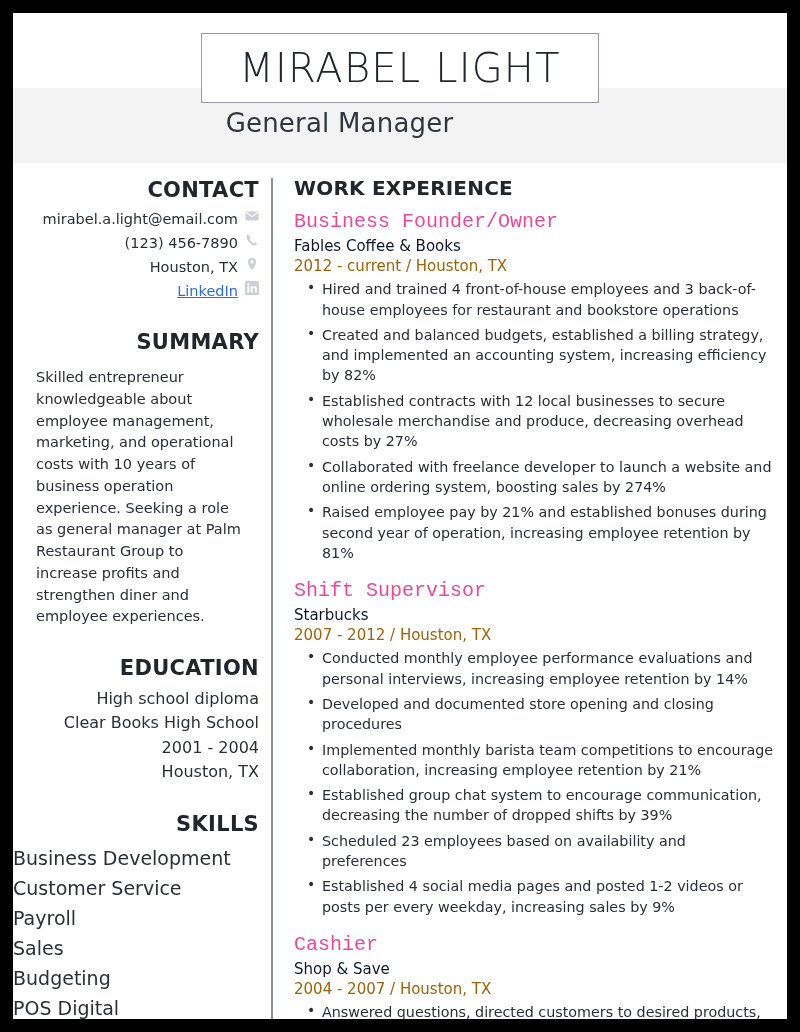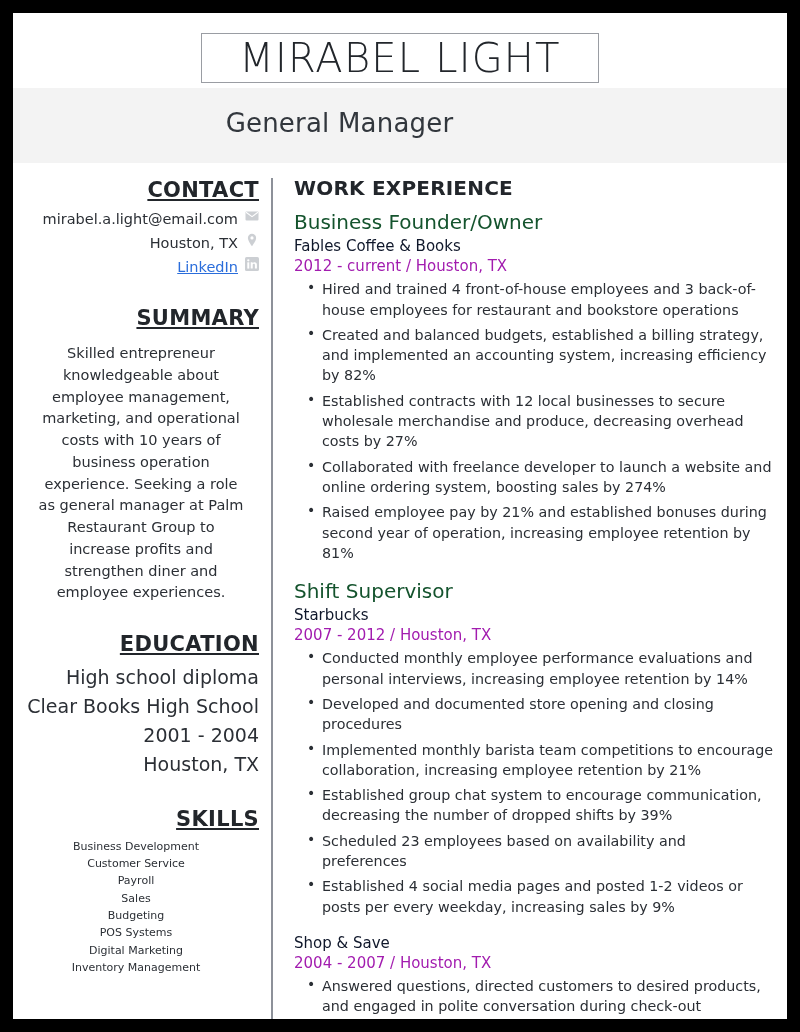--- a/index.html
+++ b/index.html
@@ -35,21 +35,21 @@
     top: 75px;
     width: 774px;
     height: 75px;
     background: #f3f3f3;
   }
   .name-box {
     position: absolute;
     left: 188px;
     top: 20px;
     width: 398px;
-    height: 50px;
+    height: 70px;
     background: #ffffff;
     border: 1px solid #9a9da3;
     box-sizing: border-box;
     display: flex;
     align-items: center;
     justify-content: center;
   }
   .name-text {
     font-family: "DejaVu Sans", sans-serif;
     font-size: 40px;
@@ -102,21 +102,20 @@
   }
 
   
   .sec-head-left {
     font-size: 21px;
     font-weight: 700;
     color: #22262b;
     letter-spacing: 0.3px;
     margin: 0 0 7px 0;
     text-align: right;
-    text-decoration: underline;
   }
   .sec-head-left.spaced { margin-top: 28px; }
 
   .contact-list {
     list-style: none;
     margin: 0;
     padding: 0;
   }
   .contact-row {
     display: flex;
@@ -138,65 +137,66 @@
     flex: 0 0 14px;
     display: inline-block;
     position: relative;
   }
   .ic svg { display: block; }
 
   .summary-text {
     font-size: 14.5px;
     line-height: 1.5;
     color: #2b2f35;
-    text-align: center;
+    text-align: left;
     margin: 13px;
     padding-left: 10px;
   }
 
   .edu-line {
+    font-size: 16px;
+    line-height: 1.52;
+    color: #2b2f35;
+    text-align: right;
+  }
+
+  .skill-line {
     font-size: 19px;
-    line-height: 1.52;
-    color: #2b2f35;
-    text-align: right;
-  }
-
-  .skill-line {
-    font-size: 11px;
     line-height: 1.58;
     color: #2b2f35;
-    text-align: center;
+    text-align: left;
   }
 
   
   .sec-head-right {
     font-size: 20px;
     font-weight: 700;
     color: #22262b;
     letter-spacing: 0.2px;
     margin: 0 0 10px 0;
   }
   .job {
     margin-bottom: 16px;
   }
   .job-role {
     font-size: 20px;
     font-weight: 400;
-    color: #14532d;
+    color: #ec4899;
     line-height: 1.2;
     margin-bottom: 2px;
+    font-family: Liberation Mono, monospace;
   }
   .job-company {
     font-size: 15px;
     color: #0f172a;
     line-height: 1.35;
   }
   .job-meta {
     font-size: 15px;
-    color: #a21caf;
+    color: #a16207;
     line-height: 1.4;
     margin-bottom: 2px;
   }
   .bullets {
     margin: 0;
     padding-left: 26px;
     list-style: none;
   }
   .bullets li {
     position: relative;
@@ -233,20 +233,28 @@
     <div class="col-left">
 
       <div class="sec-head-left">CONTACT</div>
       <ul class="contact-list">
         <li class="contact-row">
           <span>mirabel.a.light@email.com</span>
           <span class="ic">
             <svg width="14" height="14" viewBox="0 0 14 14">
                 <rect x="0.5" y="2.5" width="13" height="9" rx="1" fill="#cccfd3"></rect>
                 <path d="M1 3.3 L7 7.6 L13 3.3" stroke="#ffffff" stroke-width="1.1" fill="none"></path>
+              </svg>
+          </span>
+        </li>
+        <li class="contact-row">
+          <span>(123) 456-7890</span>
+          <span class="ic">
+            <svg width="14" height="14" viewBox="0 0 14 14">
+                <path d="M3.2 1.2 C2.2 1.6 1.4 2.6 1.6 3.9 C2.1 7.7 5.4 11.4 9.2 12.4 C10.5 12.7 11.7 12.1 12.3 11 L10.1 9.2 L8.6 10.3 C7.1 9.5 5.3 7.7 4.6 6.1 L5.8 4.7 Z" fill="#cccfd3"></path>
               </svg>
           </span>
         </li>
         <li class="contact-row">
           <span>Houston, TX</span>
           <span class="ic">
             <svg width="14" height="14" viewBox="0 0 14 14">
                 <path d="M7 0.8 C4.6 0.8 2.9 2.6 2.9 4.9 C2.9 8.0 7 13.2 7 13.2 C7 13.2 11.1 8.0 11.1 4.9 C11.1 2.6 9.4 0.8 7 0.8 Z" fill="#cccfd3"></path>
                 <circle cx="7" cy="4.9" r="1.6" fill="#ffffff"></circle>
               </svg>
@@ -276,21 +284,21 @@
         <div class="edu-line">Houston, TX</div>
       </div>
 
       <div class="sec-head-left spaced">SKILLS</div>
       <div>
         <div class="skill-line">Business Development</div>
         <div class="skill-line">Customer Service</div>
         <div class="skill-line">Payroll</div>
         <div class="skill-line">Sales</div>
         <div class="skill-line">Budgeting</div>
-        <div class="skill-line">POS Systems</div>
+        <div class="skill-line">POS Digital</div>
         <div class="skill-line">Digital Marketing</div>
         <div class="skill-line">Inventory Management</div>
       </div>
     </div>
 
     <div class="divider"></div>
 
     <div class="col-right">
       <div class="sec-head-right">WORK EXPERIENCE</div>
 
@@ -315,20 +323,21 @@
           <li>Conducted monthly employee performance evaluations and personal interviews, increasing employee retention by 14%</li>
           <li>Developed and documented store opening and closing procedures</li>
           <li>Implemented monthly barista team competitions to encourage collaboration, increasing employee retention by 21%</li>
           <li>Established group chat system to encourage communication, decreasing the number of dropped shifts by 39%</li>
           <li>Scheduled 23 employees based on availability and preferences</li>
           <li>Established 4 social media pages and posted 1-2 videos or posts per every weekday, increasing sales by 9%</li>
         </ul>
       </div>
 
       <div class="job">
+        <div class="job-role">Cashier</div>
         <div class="job-company">Shop &amp; Save</div>
         <div class="job-meta">2004 - 2007  /  Houston, TX</div>
         <ul class="bullets">
           <li>Answered questions, directed customers to desired products, and engaged in polite conversation during check-out</li>
 
         </ul>
       </div>
     </div>
   </div>
 </div>

